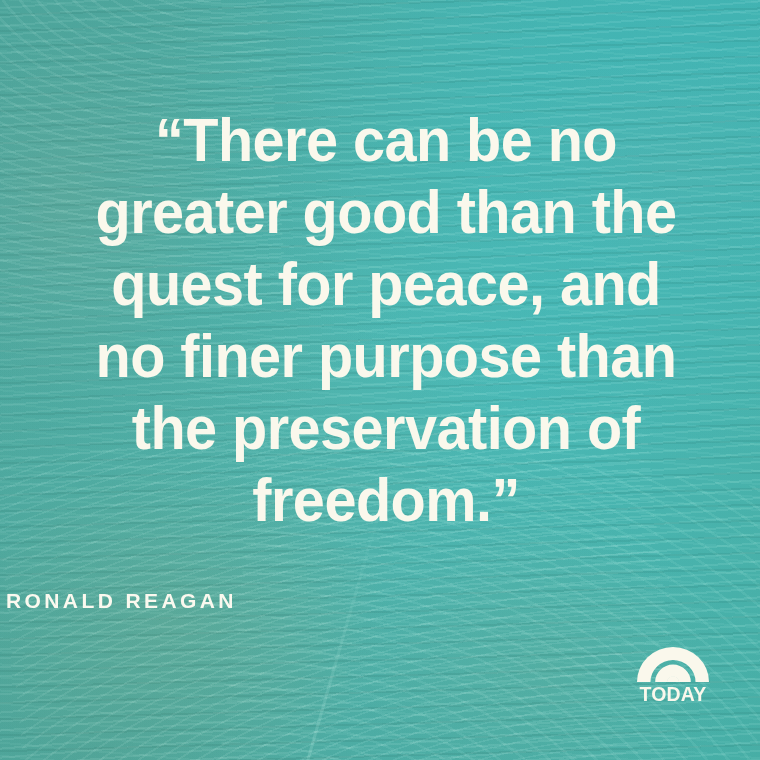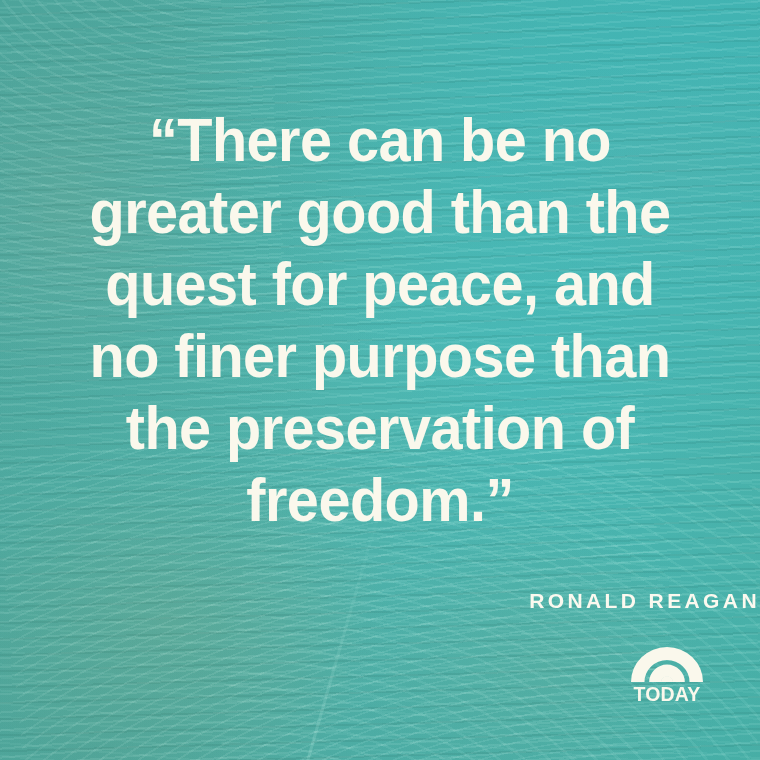--- a/index.html
+++ b/index.html
@@ -165,20 +165,21 @@
       radial-gradient(140% 120% at 50% 50%, rgba(255,255,255,.05) 0%, rgba(0,0,0,.05) 100%);
   }
 
   
   .content {
     position: absolute;
     inset: 0;
     display: flex;
     flex-direction: column;
     align-items: center;
+    margin-left: 6px;
   }
 
   .quote {
     width: 640px;
     margin: 0;
     padding: 0;
     text-align: center;
     color: #faf8ec;
     font-family: "Liberation Sans", sans-serif;
     font-weight: bold;
@@ -191,21 +192,21 @@
     top: 104px;
     left: 60px;
   }
   .quote .ln { display: block; white-space: nowrap; }
 
   .attribution {
     position: absolute;
     top: 589px;
     left: 0;
     width: 100%;
-    text-align: right;
+    text-align: left;
     color: #fbf9ef;
     font-family: "Liberation Sans", sans-serif;
     font-weight: bold;
     font-size: 21px;
     letter-spacing: 3.4px;
     text-transform: uppercase;
   }
 
   
   .logo {

